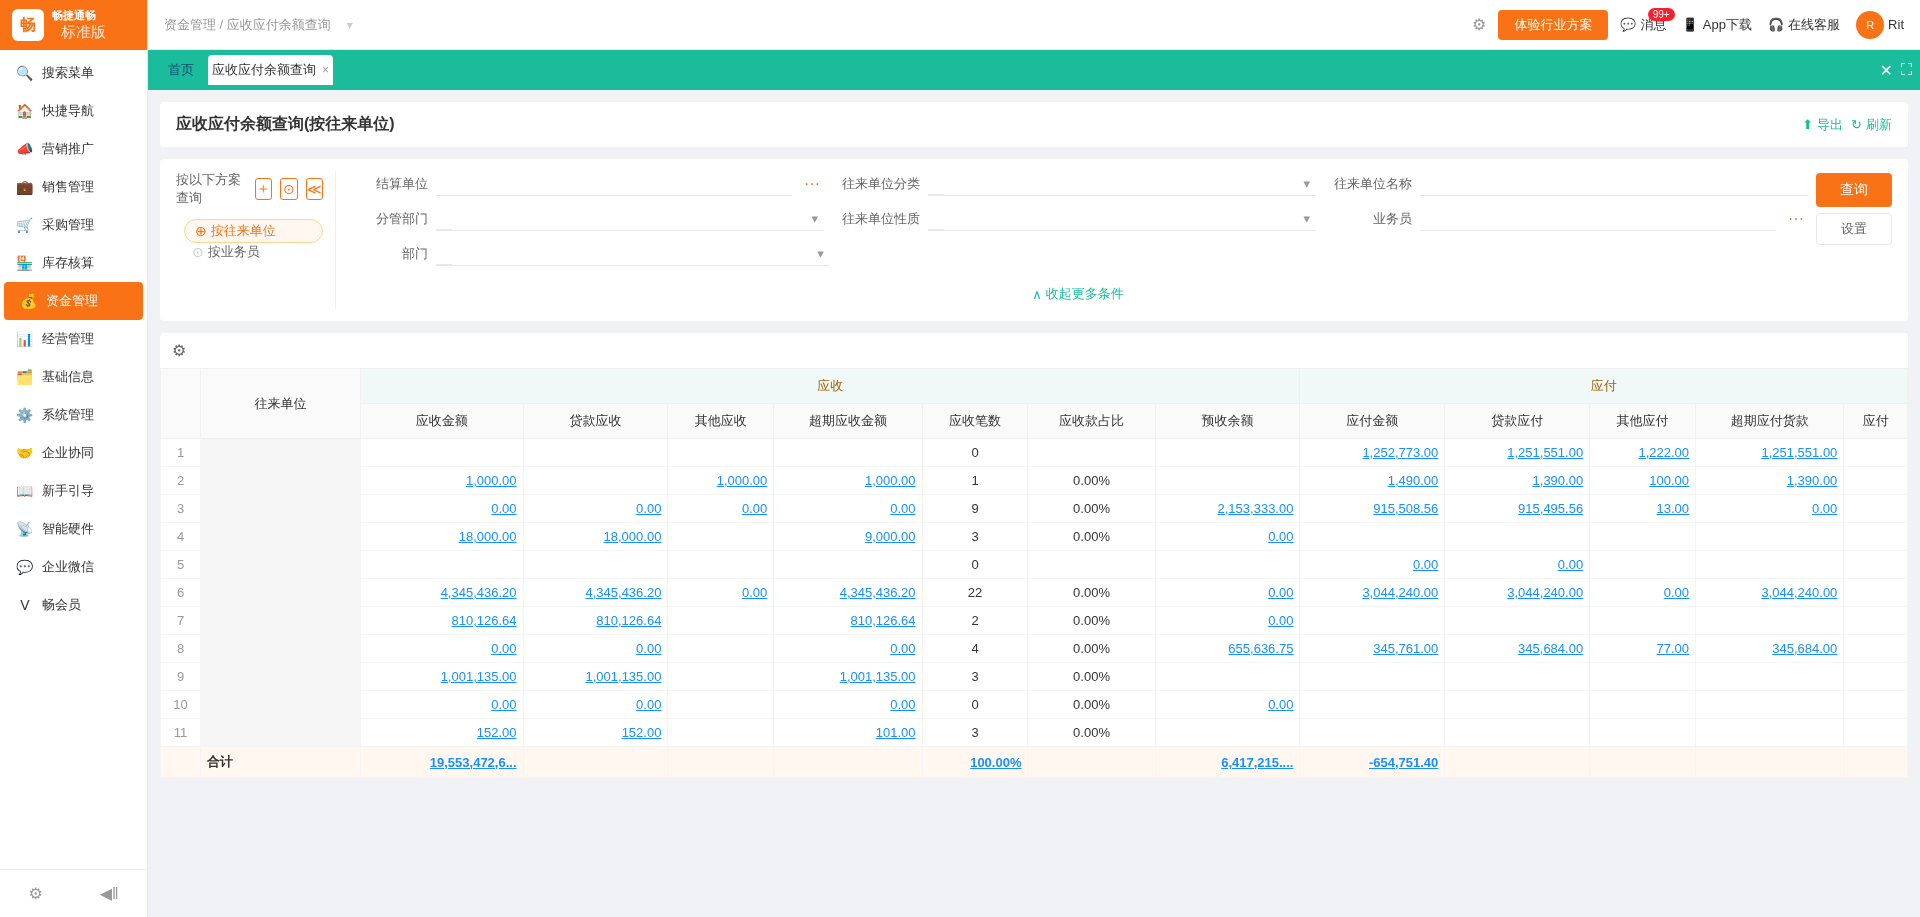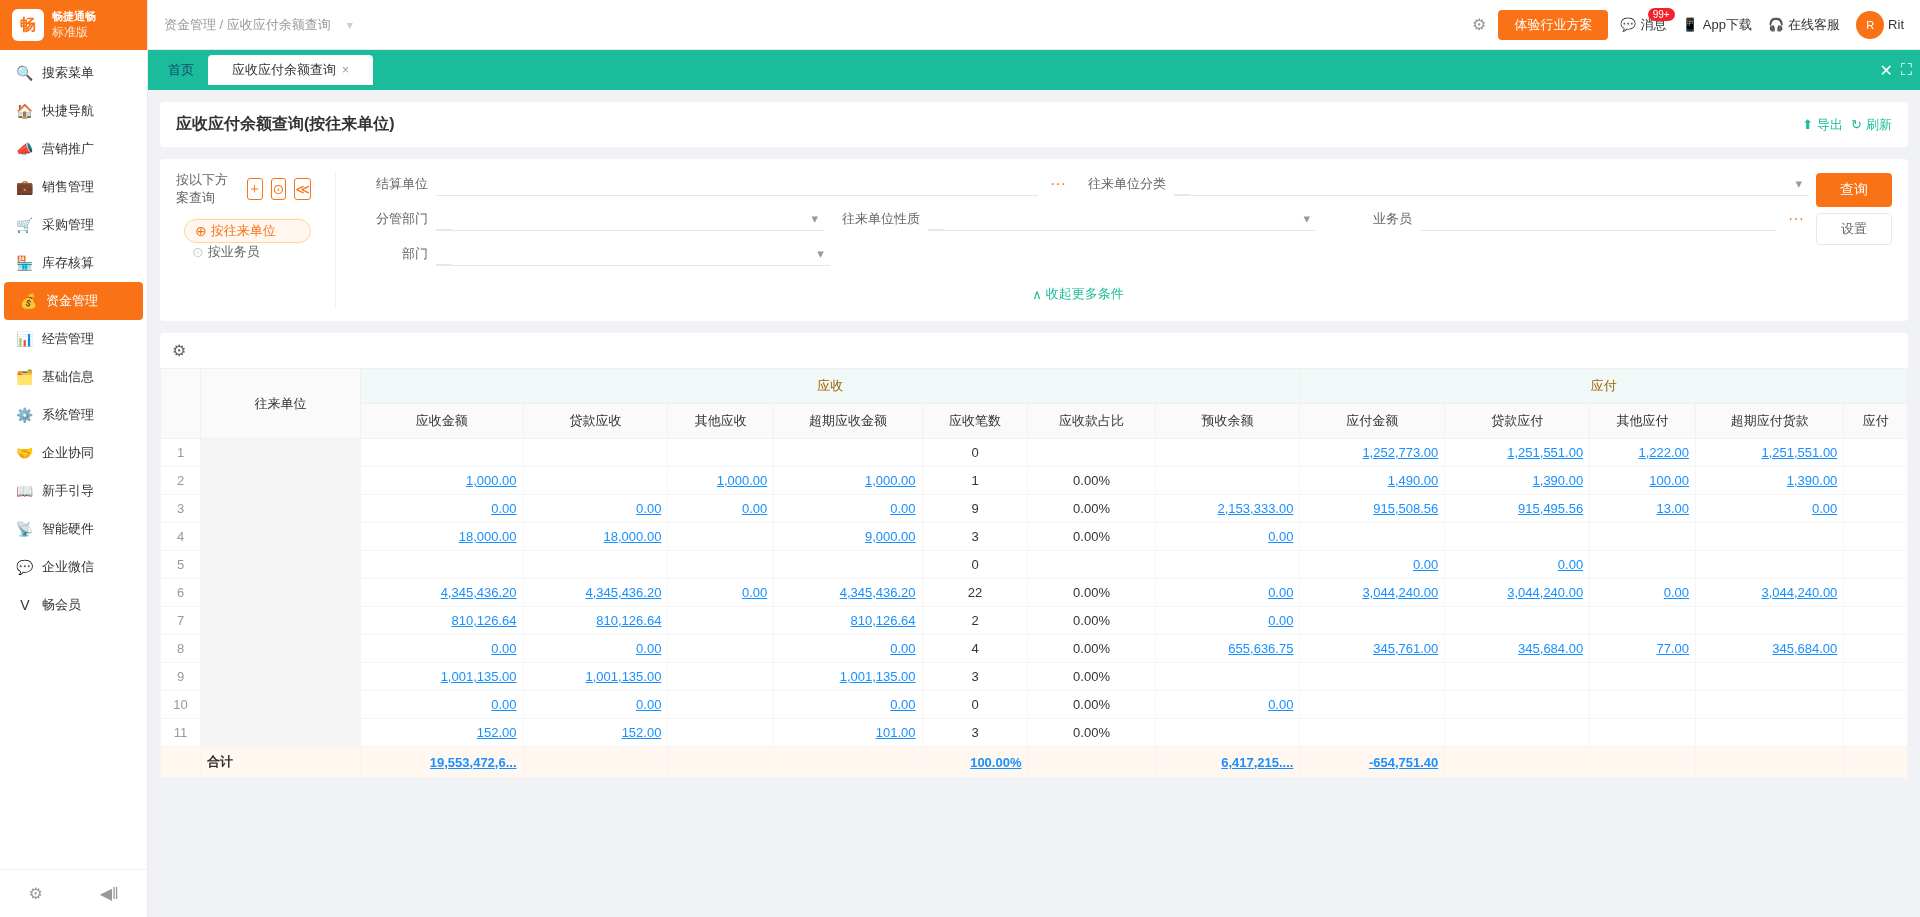--- a/index.html
+++ b/index.html
@@ -26,21 +26,21 @@
     .topbar-settings { cursor: pointer; color: #999; font-size: 16px; }
     .topbar-btn { background: #f97316; color: #fff; border: none; padding: 6px 16px; border-radius: 4px; cursor: pointer; font-size: 13px; }
     .topbar-actions { display: flex; align-items: center; gap: 16px; margin-left: auto; }
     .topbar-action-item { display: flex; align-items: center; gap: 4px; cursor: pointer; color: #333; font-size: 13px; position: relative; }
     .badge { background: #f5222d; color: #fff; font-size: 10px; border-radius: 10px; padding: 1px 5px; position: absolute; top: -8px; right: -8px; }
     .user-avatar { width: 28px; height: 28px; border-radius: 50%; background: #ddd; }
 
     
     .tabbar { height: 40px; background: #1abc9c; display: flex; align-items: center; padding: 0 8px; gap: 2px; flex-shrink: 0; }
     .tab-home { color: #0c4a6e; padding: 6px 12px; cursor: pointer; font-size: 13px; border-radius: 4px 4px 0 0; }
-    .tab-active { background: #fff; color: #333; padding: 6px 24px; cursor: pointer; font-size: 13px; border-radius: 4px 4px 0 0; display: flex; align-items: center; gap: 6px; justify-content: space-between; }
+    .tab-active { background: #fff; color: #333; padding: 6px 4px; cursor: pointer; font-size: 13px; border-radius: 4px 4px 0 0; display: flex; align-items: center; gap: 6px; justify-content: space-between; }
     .tab-close { cursor: pointer; color: #999; font-size: 12px; }
     .tabbar-right { margin-left: auto; display: flex; gap: 8px; }
     .tabbar-right-btn { cursor: pointer; color: #fff; font-size: 16px; }
 
     
     .content { flex: 1; overflow: auto; background: #f0f2f5; padding: 12px; }
 
     
     .page-header { display: flex; align-items: center; justify-content: space-between; margin-bottom: 12px; background: #fff; padding: 12px 16px; border-radius: 4px; }
     .page-title { font-size: 16px; font-weight: bold; color: #333; }
@@ -86,21 +86,21 @@
     .table-scroll { overflow-x: auto; }
   </style>
 </head>
 <body>
 
 <div class="sidebar">
   <div class="sidebar-logo">
     <div class="logo-icon">畅</div>
     <div>
       <div style="font-size:11px;color:#fff;font-weight:bold;">畅捷通畅</div>
-      <div style="font-size:12px;color:rgba(255,255,255,0.8);">标准版</div>
+      <div style="font-size:15px;color:rgba(255,255,255,0.8);margin-left:9px;">标准版</div>
     </div>
   </div>
   <div class="sidebar-nav">
     <div class="nav-item">
       <span class="nav-icon">🔍</span>
       <span>搜索菜单</span>
     </div>
     <div class="nav-item">
       <span class="nav-icon">🏠</span>
       <span>快捷导航</span>
@@ -218,21 +218,21 @@
         <button class="page-action-btn">
           <span>↻</span>
           <span>刷新</span>
         </button>
       </div>
     </div>
 
     <div class="filter-area">
       <div style="display:flex;gap:12px;">
 
-        <div style="width:160px;flex-shrink:0;border-right:1px solid #f0f0f0;padding-right:24px;">
+        <div style="width:160px;flex-shrink:0;border-right:1px solid #f0f0f0;padding-right:12px;">
           <div class="filter-top">
             <span class="filter-label">按以下方案查询</span>
             <span class="filter-icon-btn">＋</span>
             <span class="filter-icon-btn">⊙</span>
             <span class="filter-icon-btn">≪</span>
           </div>
           <div style="margin-left:8px;">
             <div class="filter-tag active">
               <span style="color:#f97316;font-size:14px;">⊕</span>
               <span>按往来单位</span>
@@ -254,20 +254,24 @@
                   <input class="filter-input" style="flex: 1 1 0%;">
                   <span class="filter-ellipsis">···</span>
                 </div>
                 <div class="filter-field">
                   <span class="filter-field-label">往来单位分类</span>
                   <div class="filter-select-wrap" style="flex:1;">
                     <select class="filter-select">
                       <option value=""></option>
                     </select>
                   </div>
+                </div>
+                <div class="filter-field">
+                  <span class="filter-field-label">往来单位名称</span>
+                  <input class="filter-input" style="flex: 1 1 0%;">
                 </div>
               </div>
 
               <div class="filter-row" style="margin-bottom:10px;">
                 <div class="filter-field">
                   <span class="filter-field-label">分管部门</span>
                   <div class="filter-select-wrap" style="flex:1;">
                     <select class="filter-select">
                       <option value=""></option>
                     </select>

